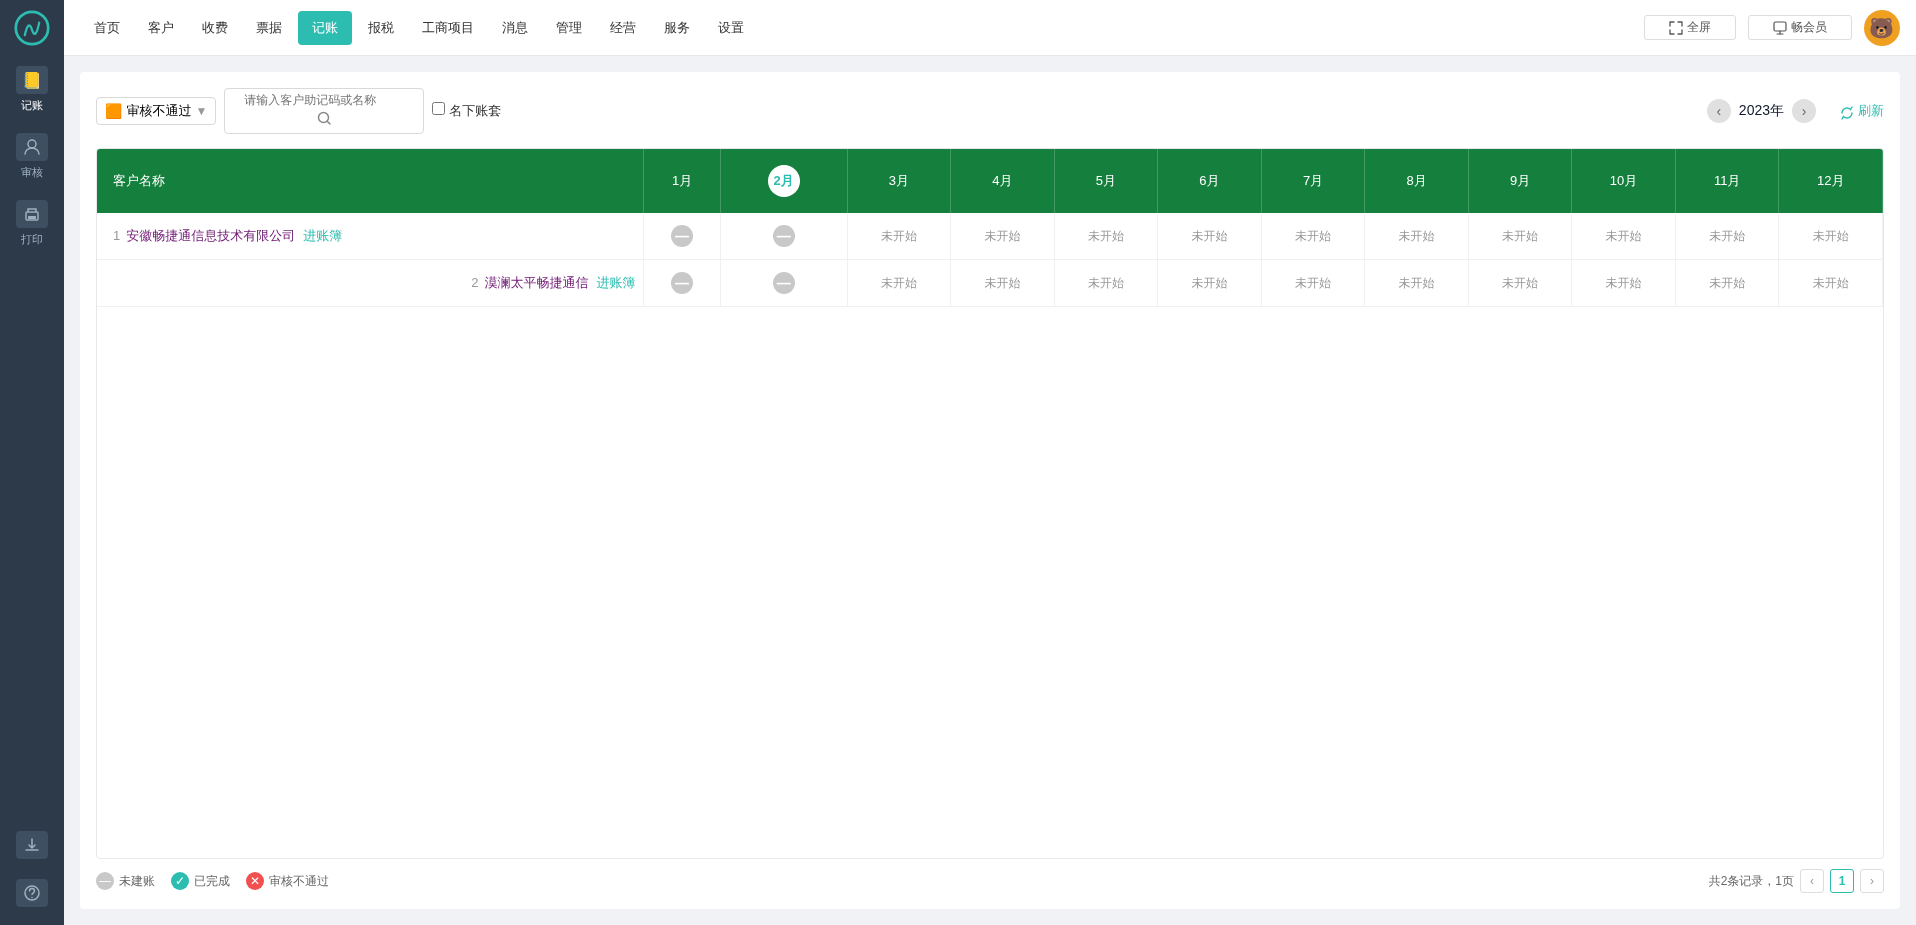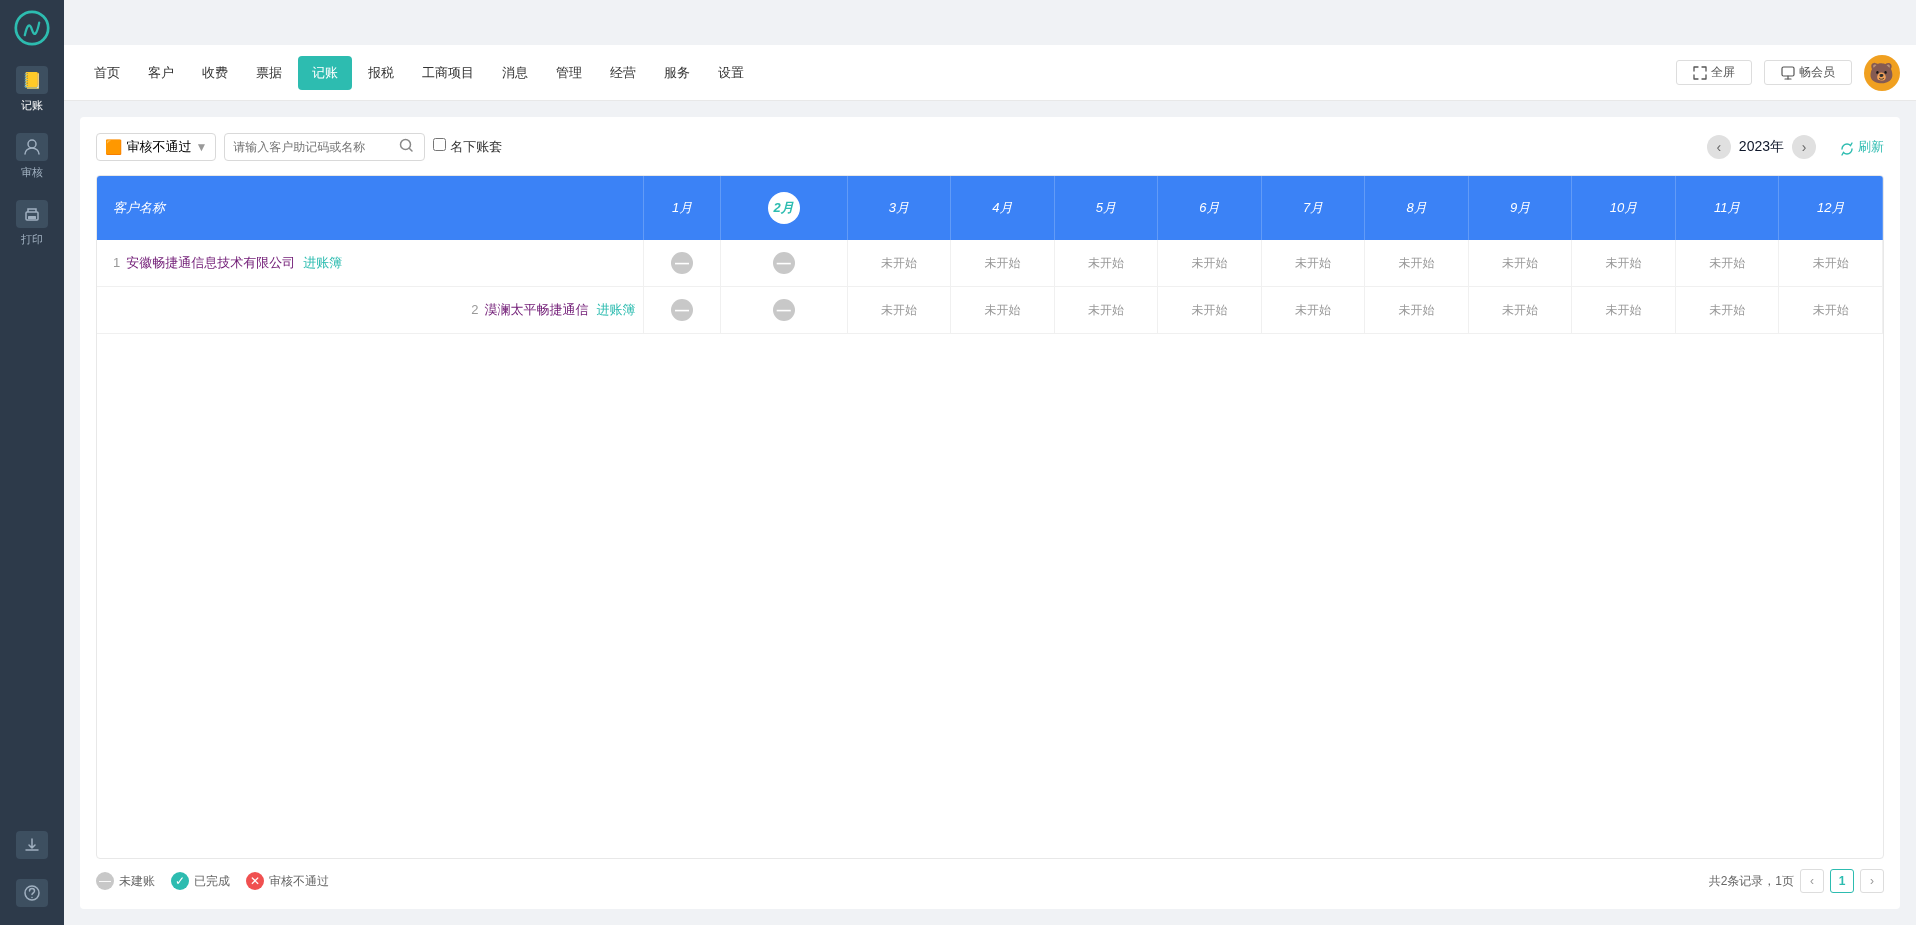--- a/index.html
+++ b/index.html
@@ -61,21 +61,20 @@
       overflow: hidden;
     }
     .topnav {
       height: 56px;
       background: #fff;
       display: flex;
       align-items: center;
       padding: 0 16px;
       border-bottom: 1px solid #e8e8e8;
       flex-shrink: 0;
-      margin-top: 45px;
     }
     .topnav-menu {
       display: flex;
       align-items: center;
       gap: 0;
       flex: 1;
     }
     .nav-item {
       padding: 0 14px;
       height: 56px;
@@ -99,21 +98,21 @@
       gap: 12px;
     }
     .fullscreen-btn, .member-btn {
       display: flex;
       align-items: center;
       gap: 4px;
       font-size: 12px;
       color: #555;
       cursor: pointer;
       border: 1px solid #ddd;
-      padding: 3px 16px;
+      padding: 3px 24px;
       border-radius: 3px;
     }
     .avatar {
       width: 36px; height: 36px;
       border-radius: 50%;
       background: #f0a020;
       display: flex; align-items: center; justify-content: center;
       font-size: 20px;
       cursor: pointer;
       overflow: hidden;
@@ -163,20 +162,21 @@
     }
     .search-input-wrap {
       display: flex;
       align-items: center;
       border: 1px solid #d9d9d9;
       border-radius: 4px;
       padding: 4px 8px;
       background: #fff;
       gap: 4px;
       min-width: 200px;
+      flex-direction: column;
     }
     .search-input-wrap input {
       border: none;
       outline: none;
       font-size: 12px;
       color: #999;
       width: 160px;
     }
     .search-btn {
       background: none;
@@ -230,29 +230,28 @@
       overflow: auto;
       border: 1px solid #e8e8e8;
       border-radius: 4px;
     }
     table {
       width: 100%;
       border-collapse: collapse;
       min-width: 900px;
     }
     thead tr th {
-      background: #3b82f6;
+      background: #15803d;
       color: #fff;
       padding: 10px 8px;
       text-align: center;
       font-weight: 500;
       font-size: 13px;
       border-right: 1px solid rgba(255,255,255,0.2);
       white-space: nowrap;
-      font-style: italic;
     }
     thead tr th:first-child {
       text-align: left;
       padding-left: 16px;
       min-width: 280px;
     }
     .month-circle {
       display: inline-flex;
       align-items: center;
       justify-content: center;

